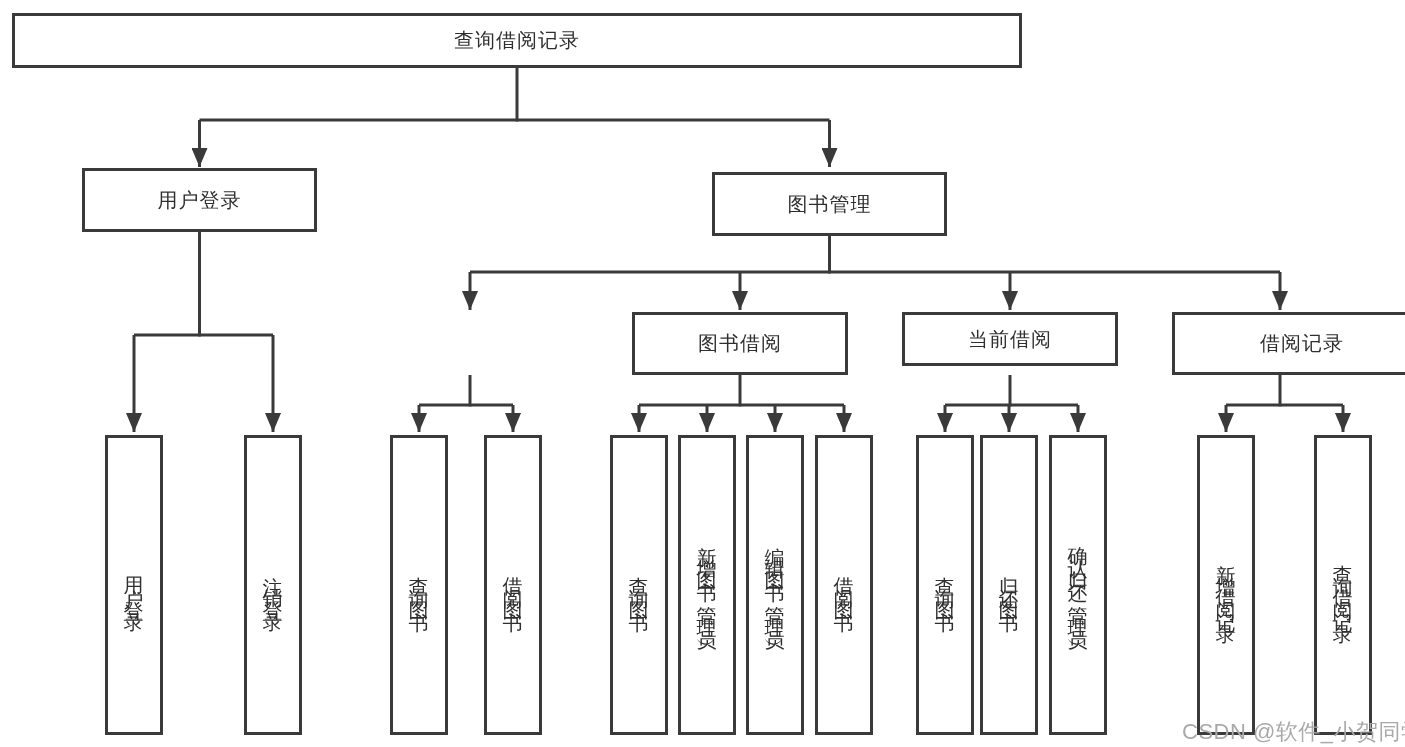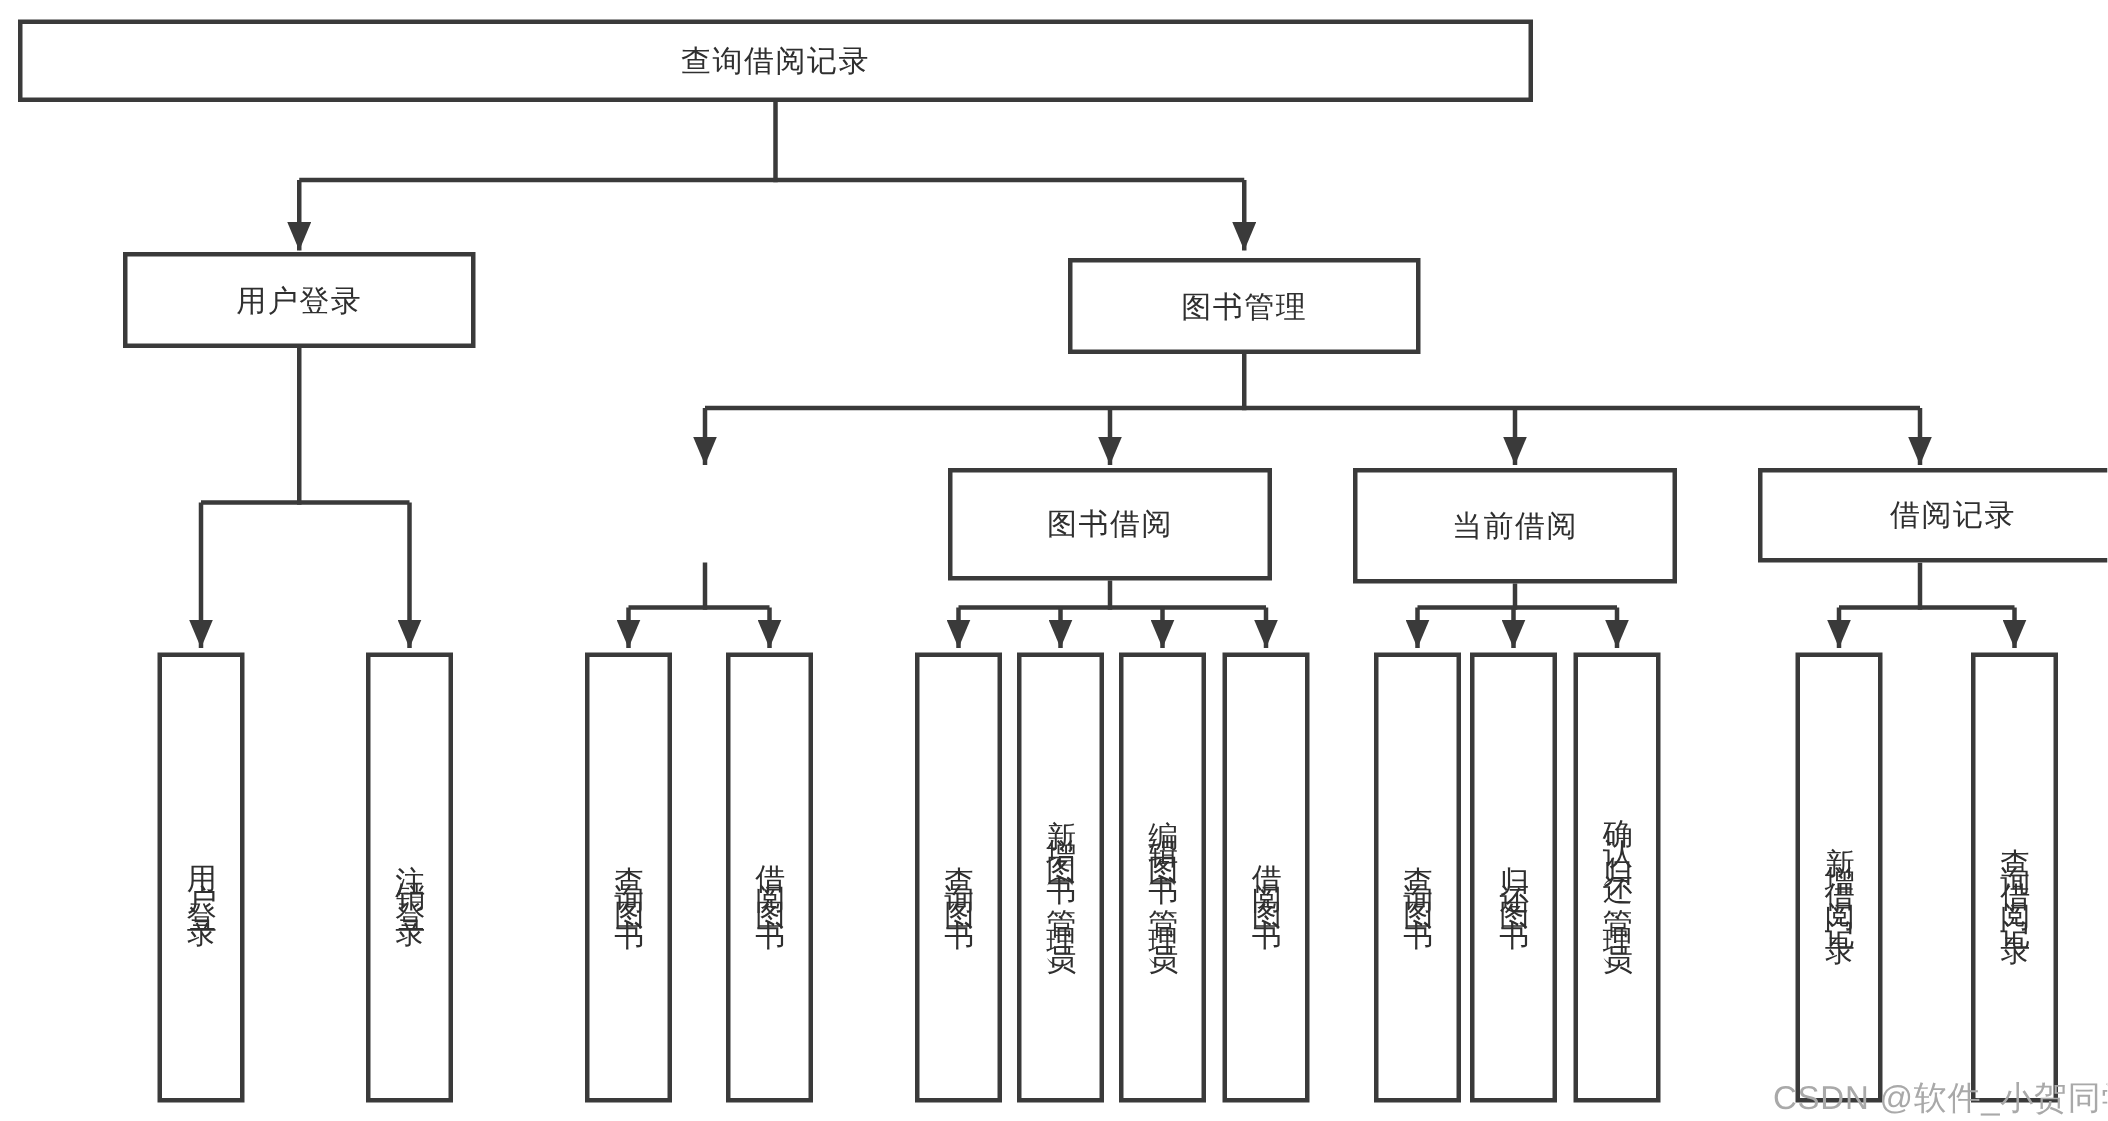--- a/index.html
+++ b/index.html
@@ -115,24 +115,24 @@
     <span>查询借阅记录</span>
   </div>
 
   <div class="node h" style="left:82px;top:168px;width:235px;height:64px">
     <span>用户登录</span>
   </div>
   <div class="node h" style="left:712px;top:172px;width:235px;height:64px">
     <span>图书管理</span>
   </div>
 
-  <div class="node h" style="left:632px;top:312px;width:216px;height:75px">
+  <div class="node h" style="left:632px;top:312px;width:216px;height:63px">
     <span>图书借阅</span>
   </div>
-  <div class="node h" style="left:902px;top:312px;width:216px;height:77px">
+  <div class="node h" style="left:902px;top:312px;width:216px;height:54px">
     <span>当前借阅</span>
   </div>
   <div class="node h" style="left:1172px;top:312px;width:260px;height:63px">
     <span>借阅记录</span>
   </div>
 
   <div class="node v" style="left:105px;top:435px;width:58px;height:300px">
     <span>用户登录</span>
   </div>
   <div class="node v" style="left:244px;top:435px;width:58px;height:300px">

